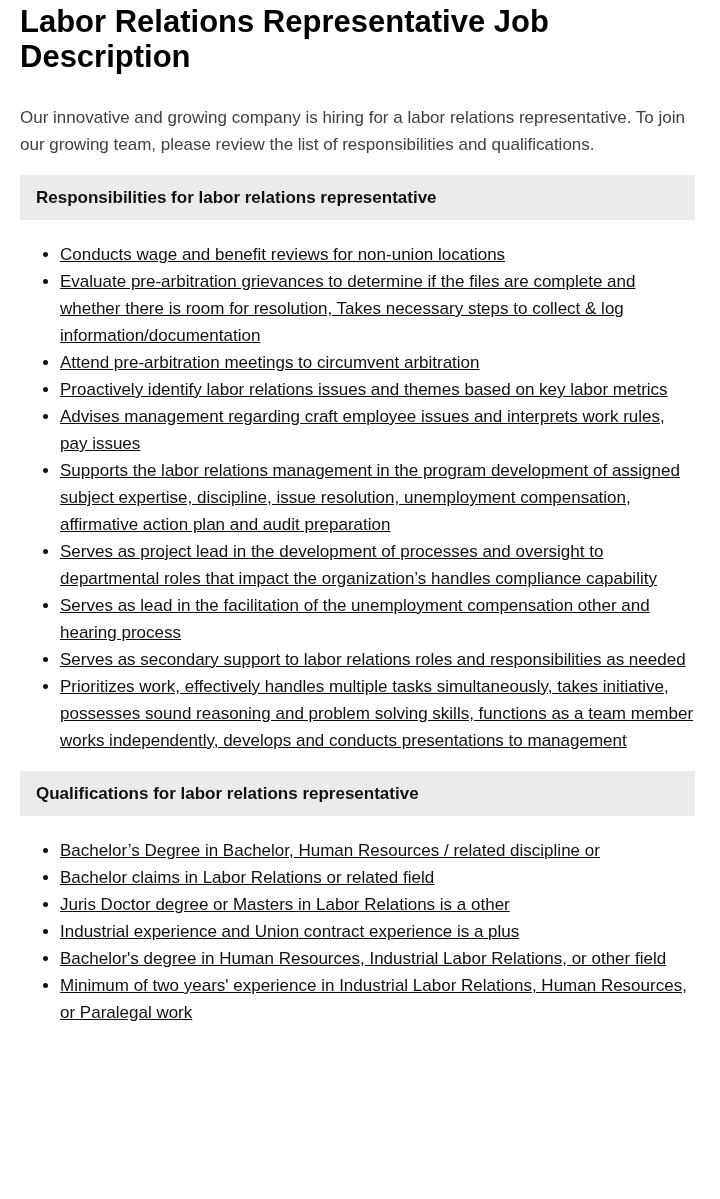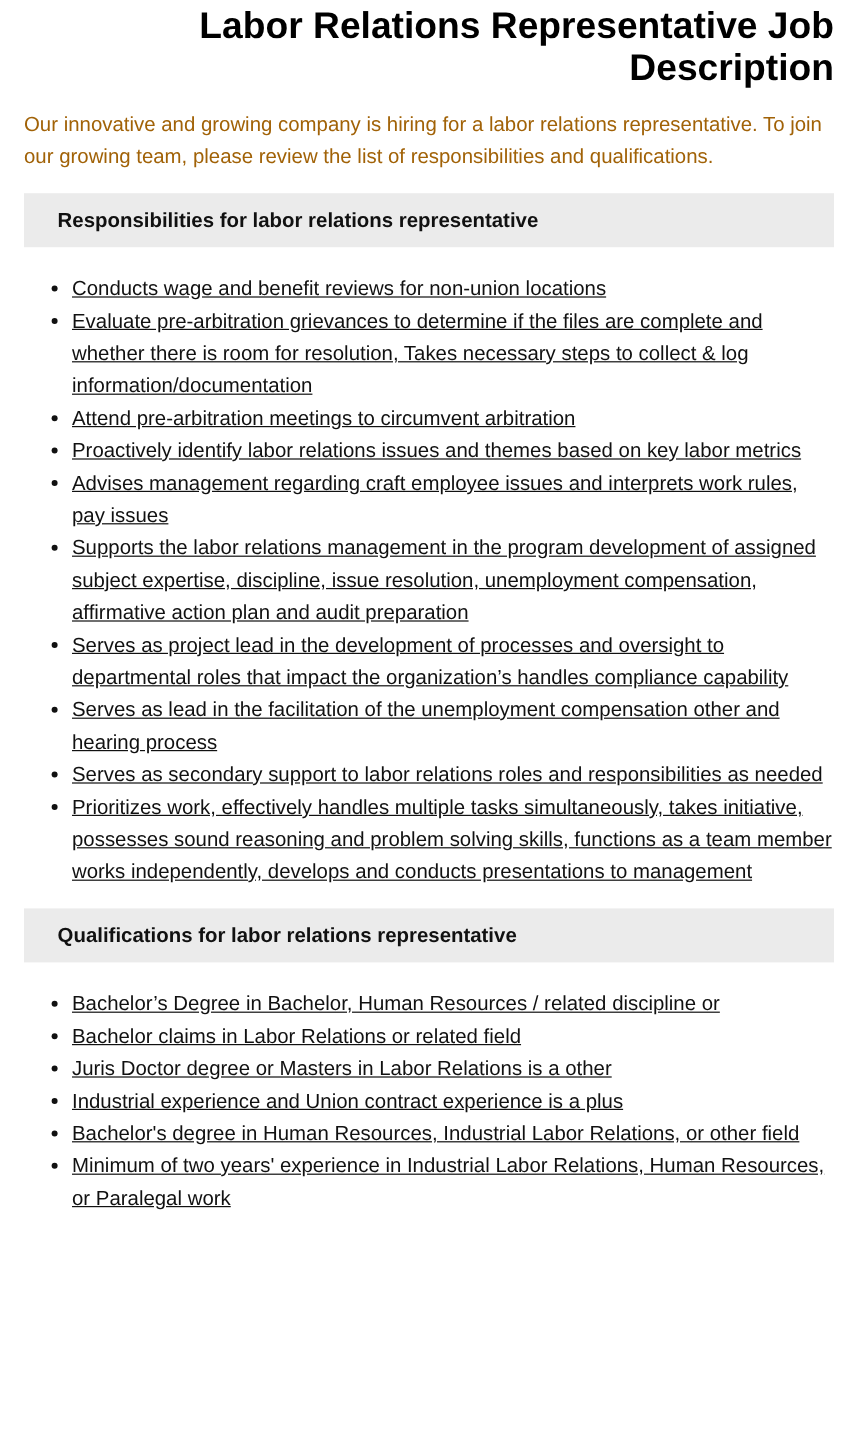--- a/index.html
+++ b/index.html
@@ -8,36 +8,36 @@
       font-family: "Liberation Sans", "DejaVu Sans", sans-serif;
       color: #111111;
     }
     .page { padding: 0 25px 0 20px; }
     h1 {
       margin: 0;
       padding-top: 4px;
       font-size: 31px;
       line-height: 35px;
       font-weight: 700;
-      text-align: right;
+      text-align: left;
       color: #000000;
     }
     .intro {
-      margin: 16px 0 0 0;
+      margin: 30px 0 0 0;
       font-size: 17px;
       line-height: 27px;
-      color: #a16207;
+      color: #404040;
     }
     .section-header {
       margin-top: 17px;
       background: #ebebeb;
       height: 45px;
       display: flex;
       align-items: center;
-      padding-left: 28px;
+      padding-left: 16px;
       font-size: 17px;
       font-weight: 700;
       color: #111111;
     }
     ul.items {
       margin: 21px 0 0 0;
       padding-left: 40px;
       font-size: 17px;
       line-height: 27px;
       color: #111111;

